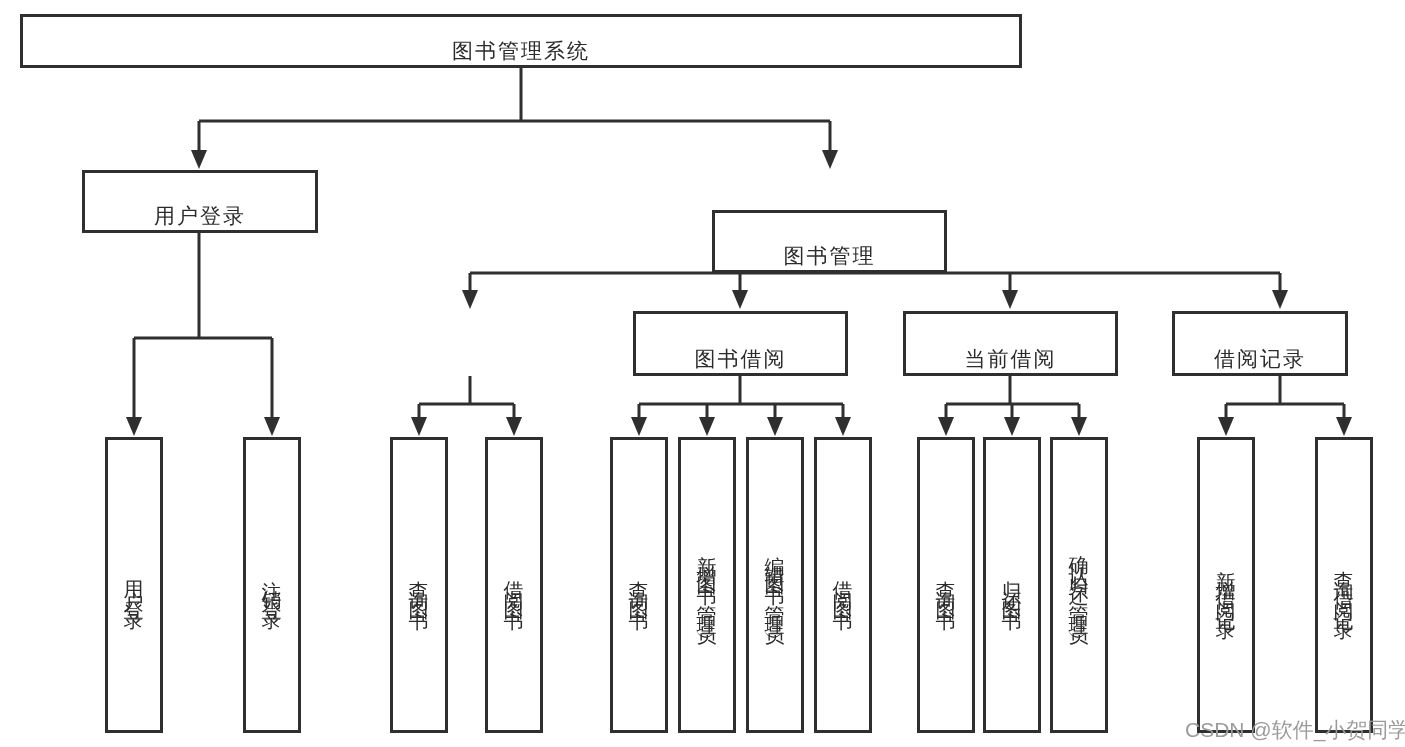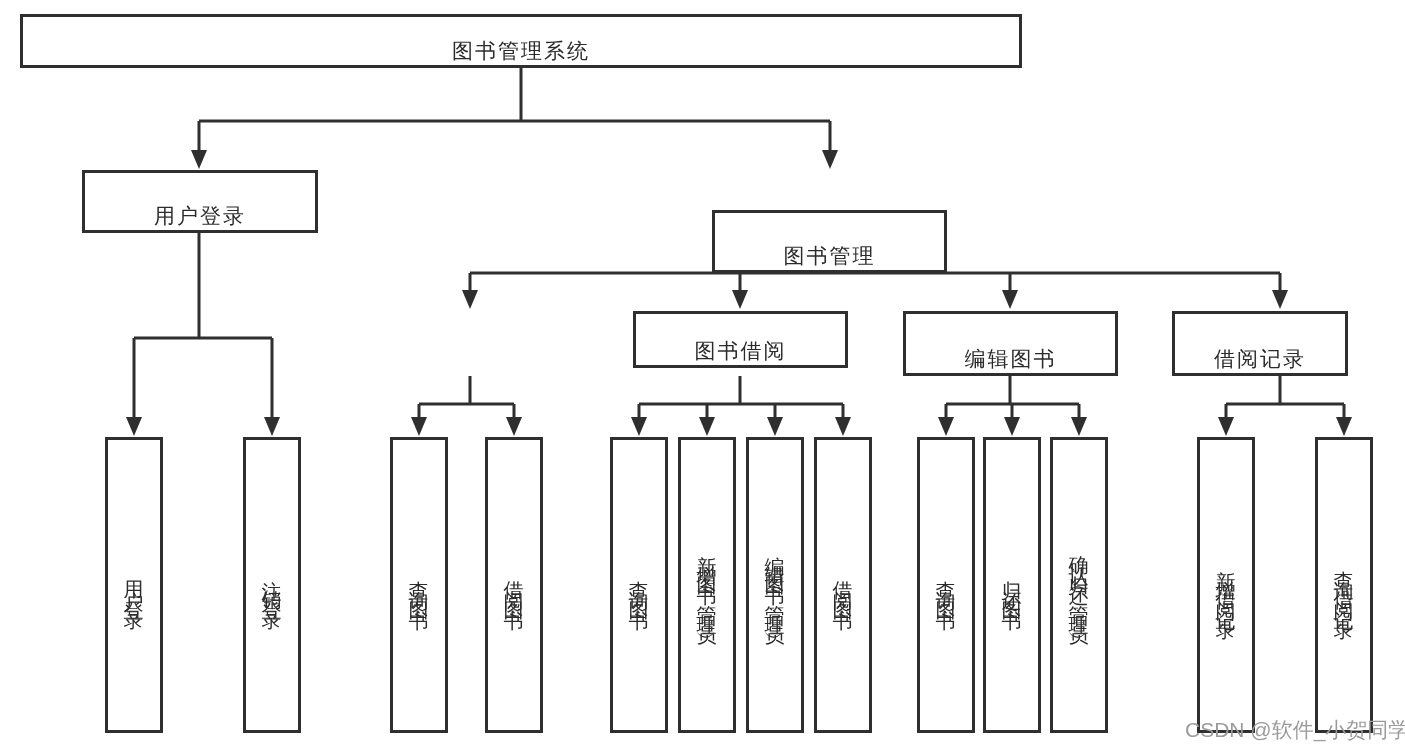--- a/index.html
+++ b/index.html
@@ -35,21 +35,21 @@
     color:#2b2b2b;
     white-space:nowrap;
   }
   
   .n-root{left:20px;top:14px;width:1002px;height:54px;}
   
   .n-user-login{left:82px;top:170px;width:236px;height:63px;}
   .n-book-mgmt{left:712px;top:170px;width:235px;height:63px;margin-top:40px;}
   
   .n-new-book-rec{left:362px;top:311px;width:216px;height:65px;}
-  .n-book-borrow{left:633px;top:311px;width:215px;height:57px;}
+  .n-book-borrow{left:633px;top:311px;width:215px;height:65px;}
   .n-current-borrow{left:903px;top:311px;width:215px;height:65px;}
   .n-borrow-records{left:1172px;top:311px;width:176px;height:65px;}
   
   .lf1{left:105px;}  .lf2{left:243px;}  .lf3{left:390px;}  .lf4{left:485px;}
   .lf5{left:610px;}  .lf6{left:678px;}  .lf7{left:746px;}  .lf8{left:814px;}
   .lf9{left:917px;}  .lf10{left:983px;} .lf11{left:1050px;}
   .lf12{left:1197px;}.lf13{left:1315px;}
   .watermark{
     position:absolute;left:1185px;top:716px;
     font-size:21px;color:#9b9b9b;
@@ -100,21 +100,21 @@
     <span>用户登录</span>
   </div>
   <div class="hbox n-book-mgmt">
     <span>图书管理</span>
   </div>
 
   <div class="hbox n-book-borrow">
     <span>图书借阅</span>
   </div>
   <div class="hbox n-current-borrow">
-    <span>编辑图书</span>
+    <span>当前借阅</span>
   </div>
   <div class="hbox n-borrow-records">
     <span>借阅记录</span>
   </div>
 
   <div class="vbox lf1">
     <span class="vtxt">用户登录</span>
   </div>
   <div class="vbox lf2">
     <span class="vtxt">注销登录</span>

